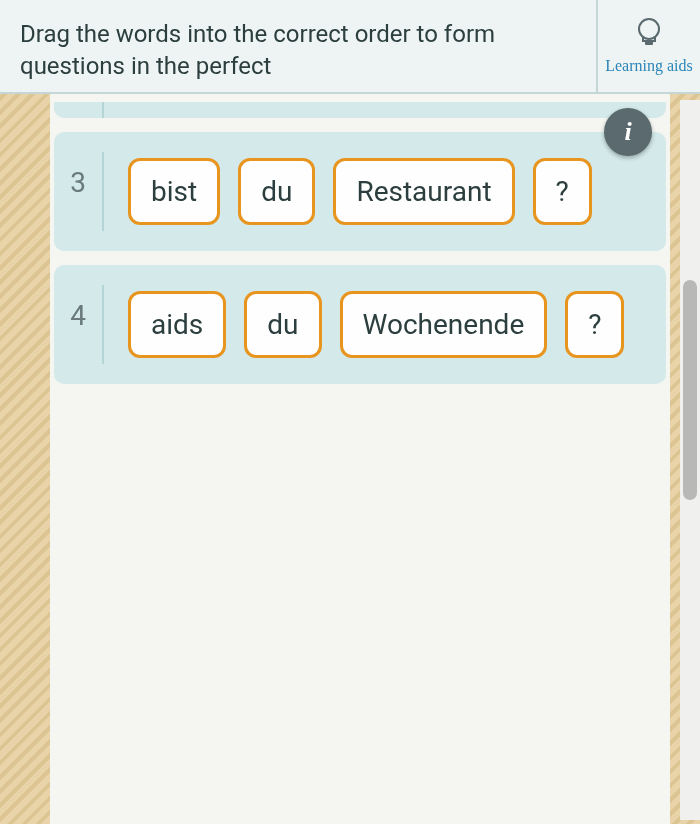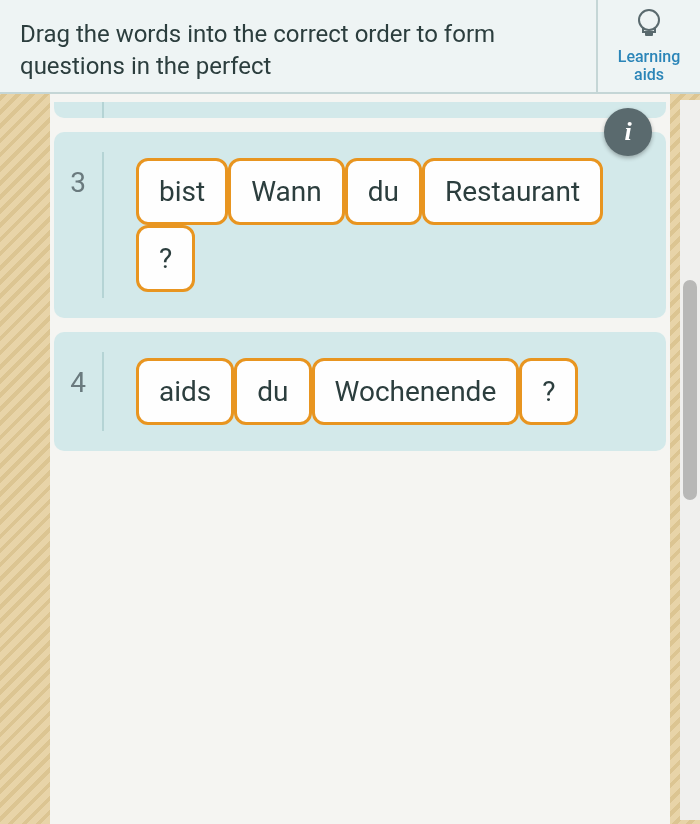--- a/index.html
+++ b/index.html
@@ -47,20 +47,21 @@
     .lightbulb-icon {
       margin-bottom: 4px;
     }
     
     .learning-aids-label {
       color: #2b85b8;
       font-size: 16px;
       text-align: center;
       line-height: 1.1;
       font-weight: 500;
+      font-family: Liberation Serif, serif;
     }
     
     .content-area {
       padding: 0 30px 0 50px;
       background: repeating-linear-gradient(
         -45deg,
         #e8d4a8,
         #e8d4a8 6px,
         #dcc592 6px,
         #dcc592 10px
@@ -117,23 +118,24 @@
       display: flex;
       align-items: flex-start;
       justify-content: center;
       padding-top: 14px;
       color: #6a7a7e;
       font-size: 28px;
     }
     
     .exercise-words {
       flex: 1;
-      padding: 6px 32px;
+      padding: 6px 24px;
       display: flex;
       flex-wrap: wrap;
+      gap: 18px;
       align-content: flex-start;
     }
     
     .word-token {
       background: #fefefe;
       border: 3px solid #e89520;
       border-radius: 12px;
       padding: 14px 20px;
       font-size: 28px;
       color: #2c3e3e;
@@ -196,21 +198,20 @@
   <div class="content-inner">
 
     <div class="thin-bar">
       <div class="thin-bar-number"></div>
     </div>
 
     <div class="exercise-card">
       <div class="exercise-number">3</div>
       <div class="exercise-words">
         <div class="word-token">bist</div>
-        <div class="word-token">Wann</div>
         <div class="word-token">du</div>
         <div class="word-token">Restaurant</div>
         <div class="word-token">?</div>
       </div>
     </div>
 
     <div class="exercise-card">
       <div class="exercise-number">4</div>
       <div class="exercise-words">
         <div class="word-token">aids</div>

